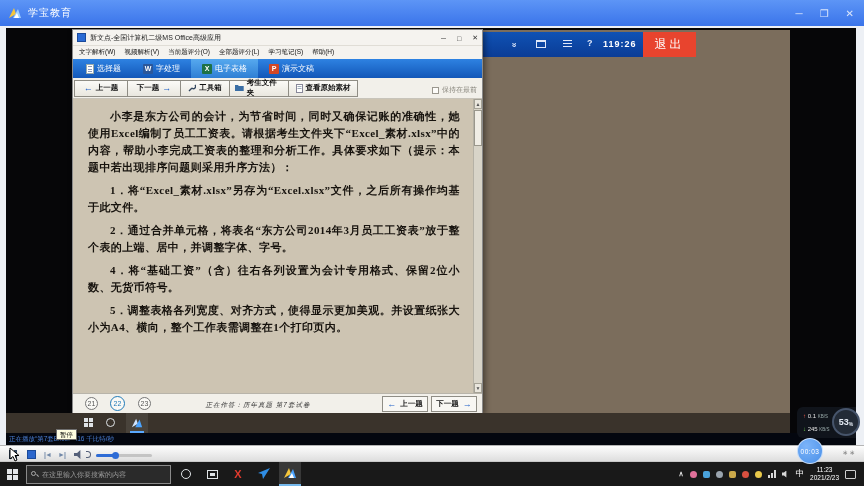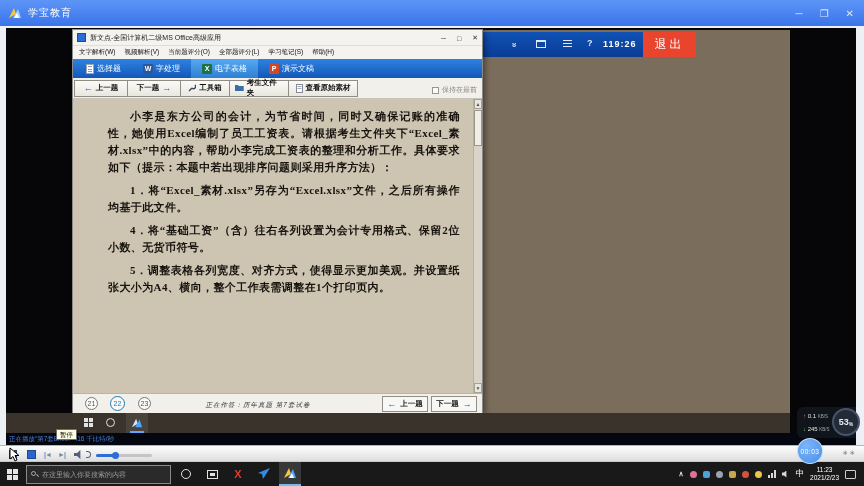--- a/index.html
+++ b/index.html
@@ -44,21 +44,21 @@
   .ico-doc { width:8px; height:10px; background:#fff; border:1px solid #9aa; box-shadow:inset 0 -2px 0 #fff, inset 0 2px 0 #fff; }
   .ico-doc i { display:block; height:1px; background:#8899bb; margin:1.5px 1px 0; }
   .ico-w { background:#2b579a; } .ico-x { background:#1e7145; } .ico-p { background:#d24726; }
   .atoolbar { left:0; top:48px; width:100%; height:21px; background:#f2f0ea; border-bottom:1px solid #c8c4ba; display:flex; align-items:center; padding-left:2px; }
   .tbtn { height:17px; border:1px solid #8f8d85; background:linear-gradient(#fbfaf7,#e9e7df); display:flex; align-items:center; justify-content:center; gap:3px; font-size:7.5px; font-weight:bold; color:#111; margin-left:-1px; padding:0 5px; }
   .barrow { color:#2060c8; font-weight:bold; font-size:9px; line-height:7px; }
   .keep { position:absolute; right:5px; top:7px; display:flex; align-items:center; gap:3px; font-size:7px; color:#8a877e; }
   .cbox { width:7px; height:7px; border:1px solid #9a978e; background:#fdfcf9; }
 
   .acontent { left:0; top:69px; width:100%; height:294px; background:#cdc4b2; overflow:hidden; padding:9px 22px 0 15px; }
-  .acontent p { font-family:"Liberation Serif", serif; font-weight:bold; font-size:11px; line-height:17px; color:#17130e; text-indent:2em; margin-bottom:6px; text-align:justify; letter-spacing:.4px;margin-left:20px; }
+  .acontent p { font-family:"Liberation Serif", serif; font-weight:bold; font-size:11px; line-height:17px; color:#17130e; text-indent:2em; margin-bottom:6px; text-align:justify; letter-spacing:.4px; }
   .scroll { position:absolute; right:0; top:69px; width:9px; height:294px; background:#d8d4c8; border-left:1px solid #b5b1a5; }
   .sarrow { position:absolute; left:0; width:8px; height:10px; background:#e9e6dd; border:1px solid #a5a296; font-size:5px; color:#555; text-align:center; line-height:9px; }
   .sthumb { position:absolute; left:0; top:11px; width:8px; height:36px; background:#f0ede5; border:1px solid #9a978c; }
 
   .afoot { left:0; top:363px; width:100%; height:20px; background:#f2f0ea; border-top:1px solid #b8b4aa; }
   .pagec { position:absolute; top:3px; width:13px; height:13px; border:1px solid #777; border-radius:50%; font-size:7px; color:#555; text-align:center; line-height:12px; background:#faf9f5; }
   .pagec.sel { width:15px; height:15px; top:2px; border:1.5px solid #1f7ab8; color:#1f7ab8; line-height:13px; }
   .footstat { position:absolute; left:115px; top:7px; width:140px; text-align:center; font-size:6.5px; font-style:italic; color:#333; letter-spacing:1px; }
   .fbtn { position:absolute; top:2px; height:16px; width:46px; border:1px solid #8f8d85; background:#f8f7f3; display:flex; align-items:center; justify-content:center; gap:4px; font-size:7.5px; font-weight:bold; color:#111; }
 
@@ -235,20 +235,21 @@
         </div>
         <div class="keep">
           <span class="cbox"></span>
           <span>保持在最前</span>
         </div>
       </div>
 
       <div class="abs acontent">
         <p>小李是东方公司的会计，为节省时间，同时又确保记账的准确性，她使用Excel编制了员工工资表。请根据考生文件夹下“Excel_素材.xlsx”中的内容，帮助小李完成工资表的整理和分析工作。具体要求如下（提示：本题中若出现排序问题则采用升序方法）：</p>
         <p>1．将“Excel_素材.xlsx”另存为“Excel.xlsx”文件，之后所有操作均基于此文件。</p>
+        <p>2．通过合并单元格，将表名“东方公司2014年3月员工工资表”放于整个表的上端、居中，并调整字体、字号。</p>
         <p>4．将“基础工资”（含）往右各列设置为会计专用格式、保留2位小数、无货币符号。</p>
         <p>5．调整表格各列宽度、对齐方式，使得显示更加美观。并设置纸张大小为A4、横向，整个工作表需调整在1个打印页内。</p>
       </div>
       <div class="scroll">
         <span class="sarrow" style="top:0">▲</span>
         <span class="sthumb"></span>
         <span class="sarrow" style="bottom:0">▼</span>
       </div>
 
       <div class="abs afoot">

